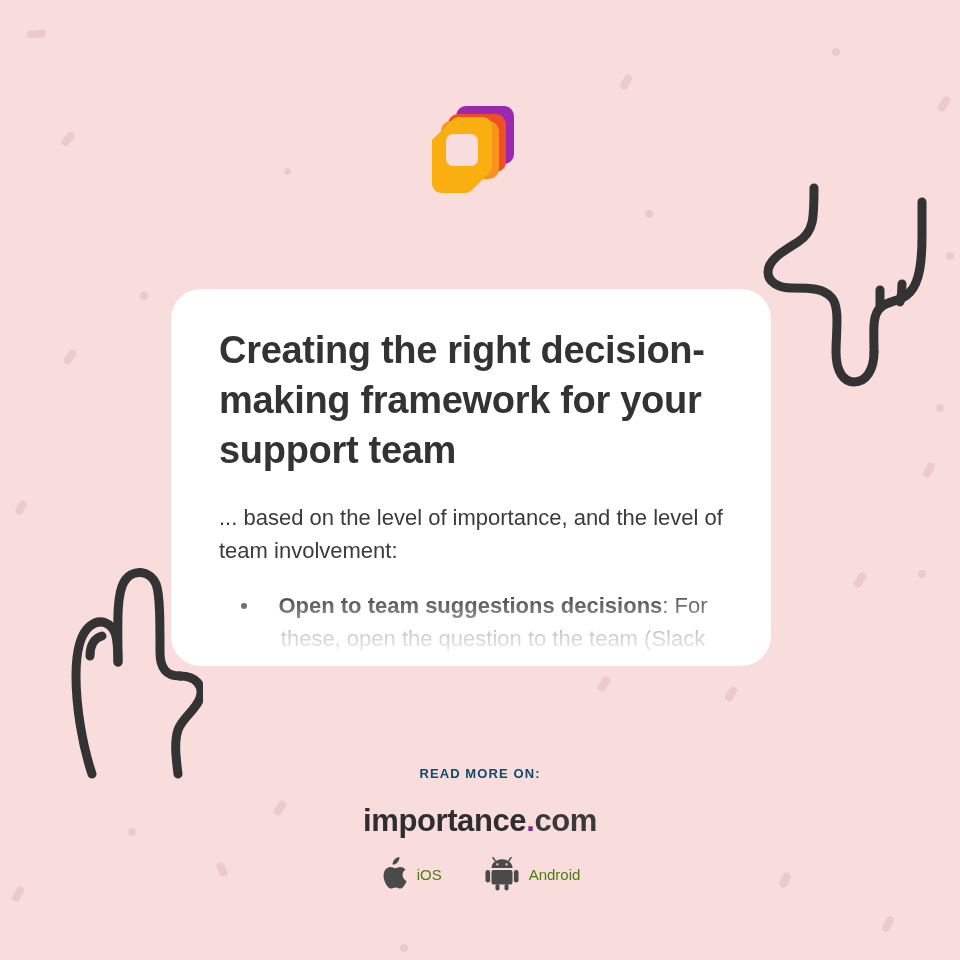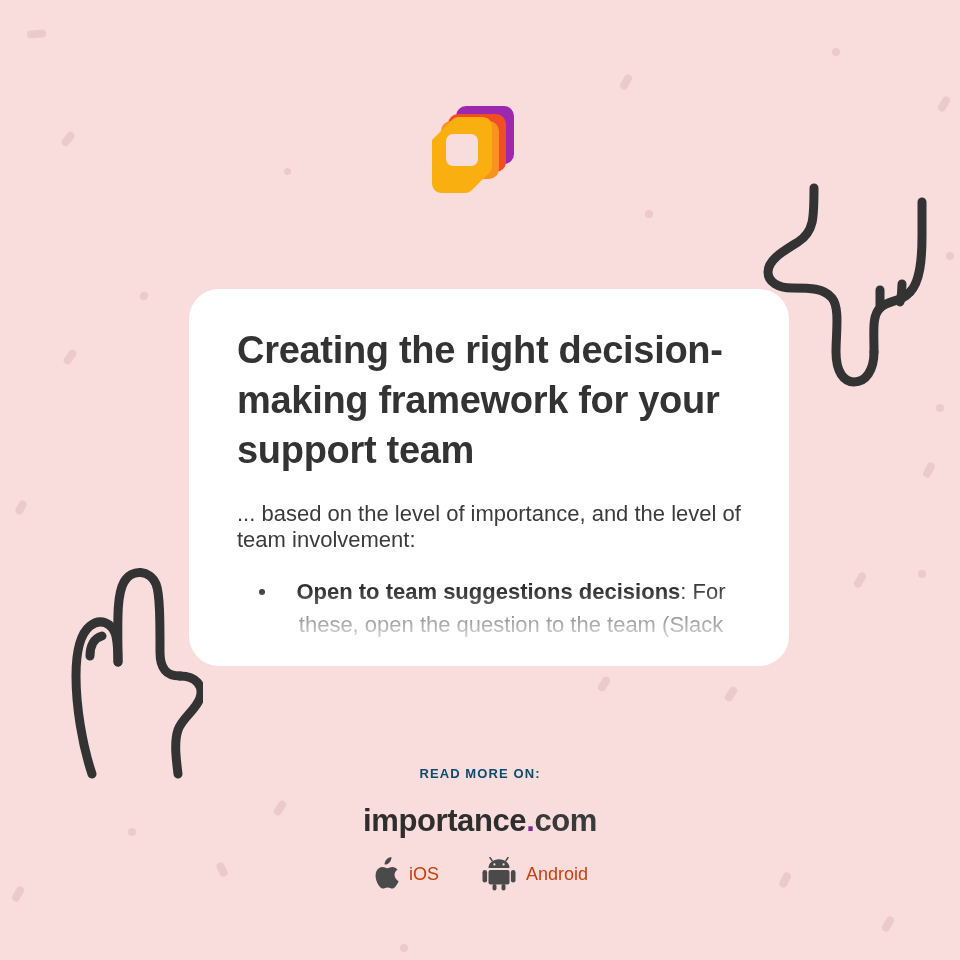--- a/index.html
+++ b/index.html
@@ -45,21 +45,21 @@
     left: 430px;
     top: 104px;
     width: 86px;
     height: 92px;
   }
   .logo svg { display: block; }
 
   
   .card {
     position: absolute;
-    left: 189px;
+    left: 171px;
     top: 289px;
     width: 600px;
     height: 377px;
     background: #ffffff;
     border-radius: 30px;
     overflow: hidden;
     box-sizing: border-box;
   }
   .card-inner {
     padding: 36px 48px 0 48px;
@@ -72,21 +72,21 @@
     margin: 0;
     font-size: 38px;
     line-height: 50px;
     font-weight: bold;
     color: #333333;
     letter-spacing: -0.3px;
   }
   .card-sub {
     margin: 26px 0 0 0;
     font-size: 22px;
-    line-height: 26px;
+    line-height: 33px;
     color: #3b3b3b;
   }
   .bullet-list {
     margin: 22px 0 0 0;
     padding: 0 0 0 22px;
     list-style: none;
     text-align: center;
   }
   .bullet-item {
     position: relative;
@@ -139,22 +139,22 @@
     align-items: center;
     gap: 42px;
   }
   .store {
     display: flex;
     align-items: center;
     gap: 9px;
   }
   .store-icon { display: block; }
   .store-label {
-    font-size: 18px;
-    color: #c2410c;
+    font-size: 15px;
+    color: #4d7c0f;
   }
 </style>
 </head>
 <body>
 
 <div class="stage">
 
   <div class="confetti-layer">
     <div class="speck" style="left:27px;top:30px;width:19px;height:8px;transform:rotate(-4deg);"></div>
     <div class="speck" style="left:64px;top:131px;width:8px;height:16px;transform:rotate(38deg);"></div>

